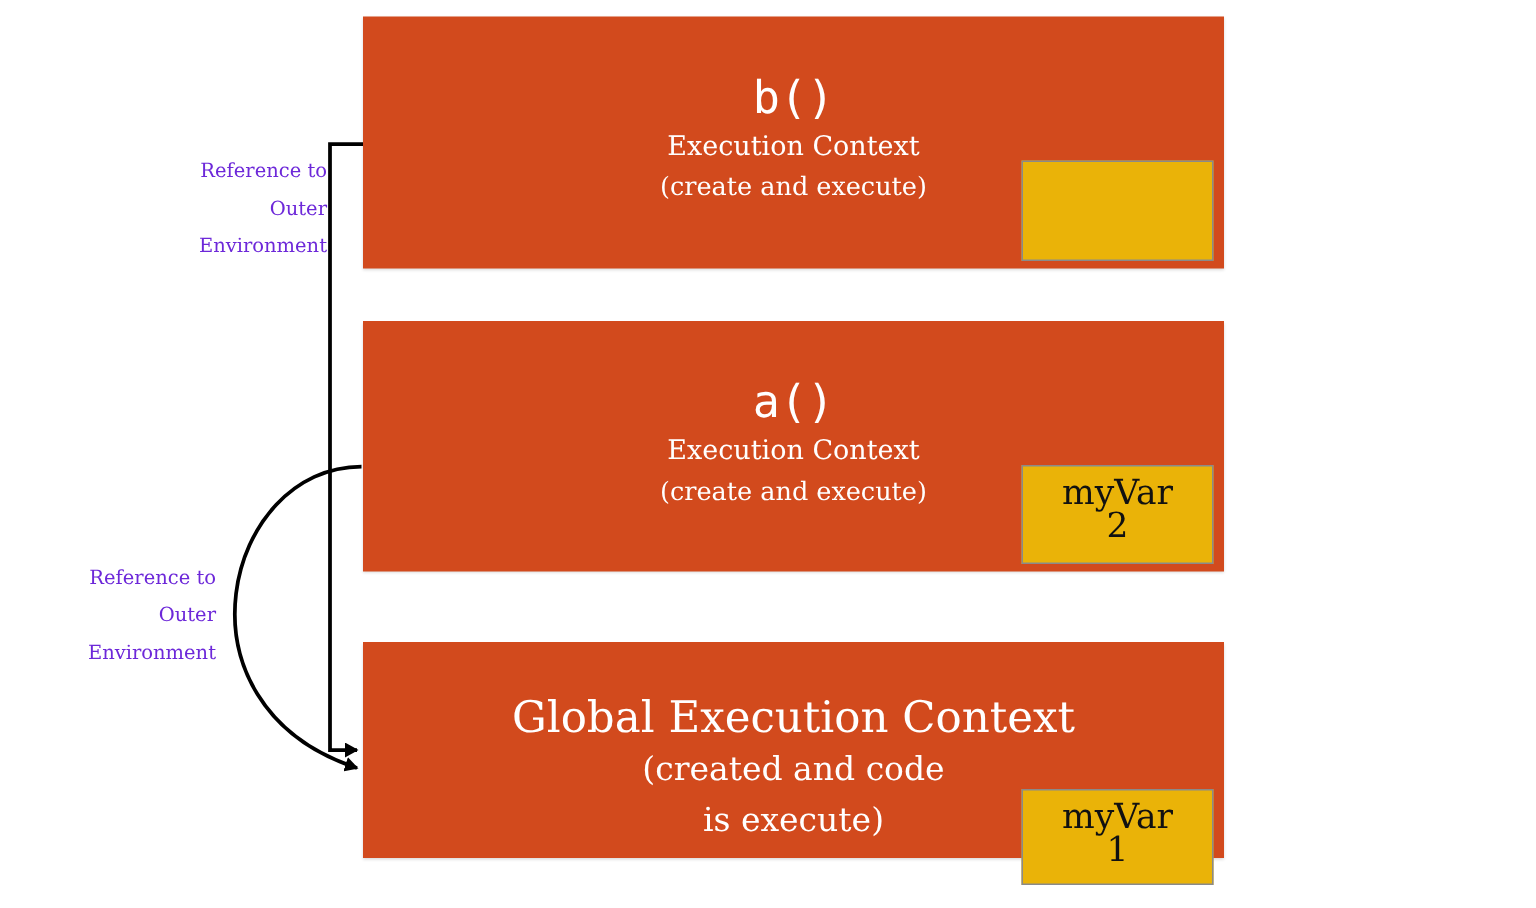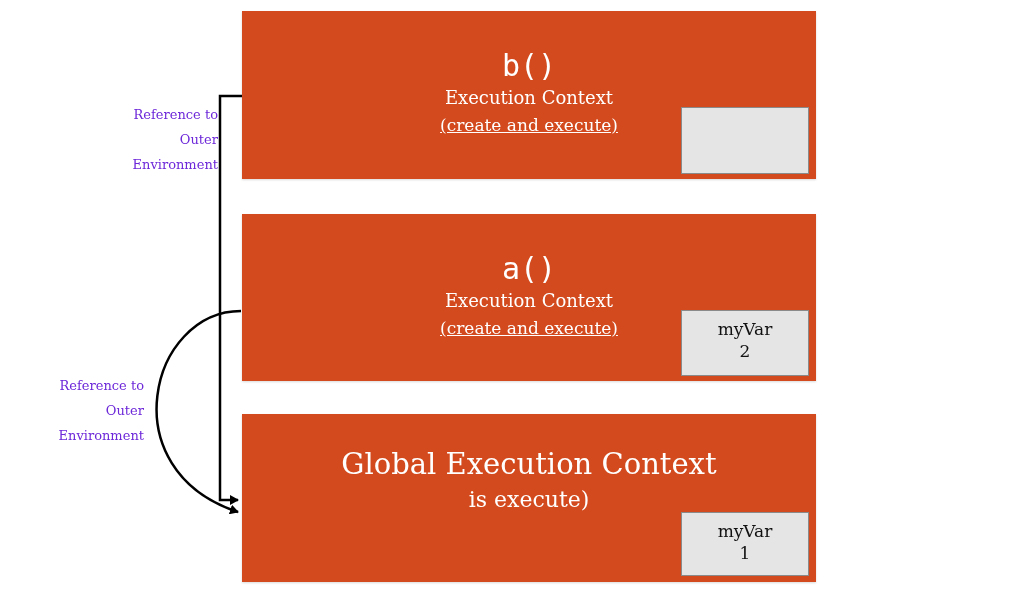--- a/index.html
+++ b/index.html
@@ -14,27 +14,27 @@
       box-shadow: 0 1px 2px rgba(0,0,0,0.15);
     }
     .ctx .text {
       position: absolute; left: 0; right: 0; text-align: center;
     }
     .fname {
       font-family: "DejaVu Sans Mono", "Liberation Mono", monospace;
       font-size: 30px; line-height: 34px; display: block;
     }
     .title { font-size: 18px; line-height: 30px; display: block; }
-    .sub { font-size: 17px; line-height: 24px; display: block; text-decoration: underline; }
+    .sub { font-size: 17px; line-height: 24px; display: block; }
     .gtitle { font-size: 29px; line-height: 38px; display: block; }
     .gsub { font-size: 22px; line-height: 34px; display: block; }
     .varbox {
-      position: absolute; background: #e5e5e5;
+      position: absolute; background: #eab308;
       border: 1px solid #8a8a8a; color: #111;
-      text-align: center; font-size: 17px; line-height: 22px;
+      text-align: center; font-size: 23px; line-height: 22px;
       box-sizing: border-box; padding-top: 7px;
     }
     .label {
       position: absolute; text-align: right; color: #6d28d9;
       font-size: 13px; line-height: 25px;
     }
     svg.arrows { position: absolute; left: 0; top: 0; }
   </style>
 </head>
 <body>
@@ -67,23 +67,24 @@
     <span class="fname">a()</span>
     <span class="title">Execution Context</span>
     <span class="sub">(create and execute)</span>
   </div>
   <div class="varbox" style="left:439px; top:96px; width:128px; height:66px;">
     <div>myVar</div>
     <div>2</div>
   </div>
 </div>
 
-<div class="ctx" style="top:414px; height:168px;">
+<div class="ctx" style="top:428px; height:144px;">
   <div class="text" style="top:31px;">
     <span class="gtitle">Global Execution Context</span>
+    <span class="gsub">(created and code</span>
     <span class="gsub">is execute)</span>
   </div>
   <div class="varbox" style="left:439px; top:98px; width:128px; height:64px;">
     <div>myVar</div>
     <div>1</div>
   </div>
 </div>
 
 <div class="label" style="left:76px; top:102px; width:142px;">
   <div>Reference to</div>

